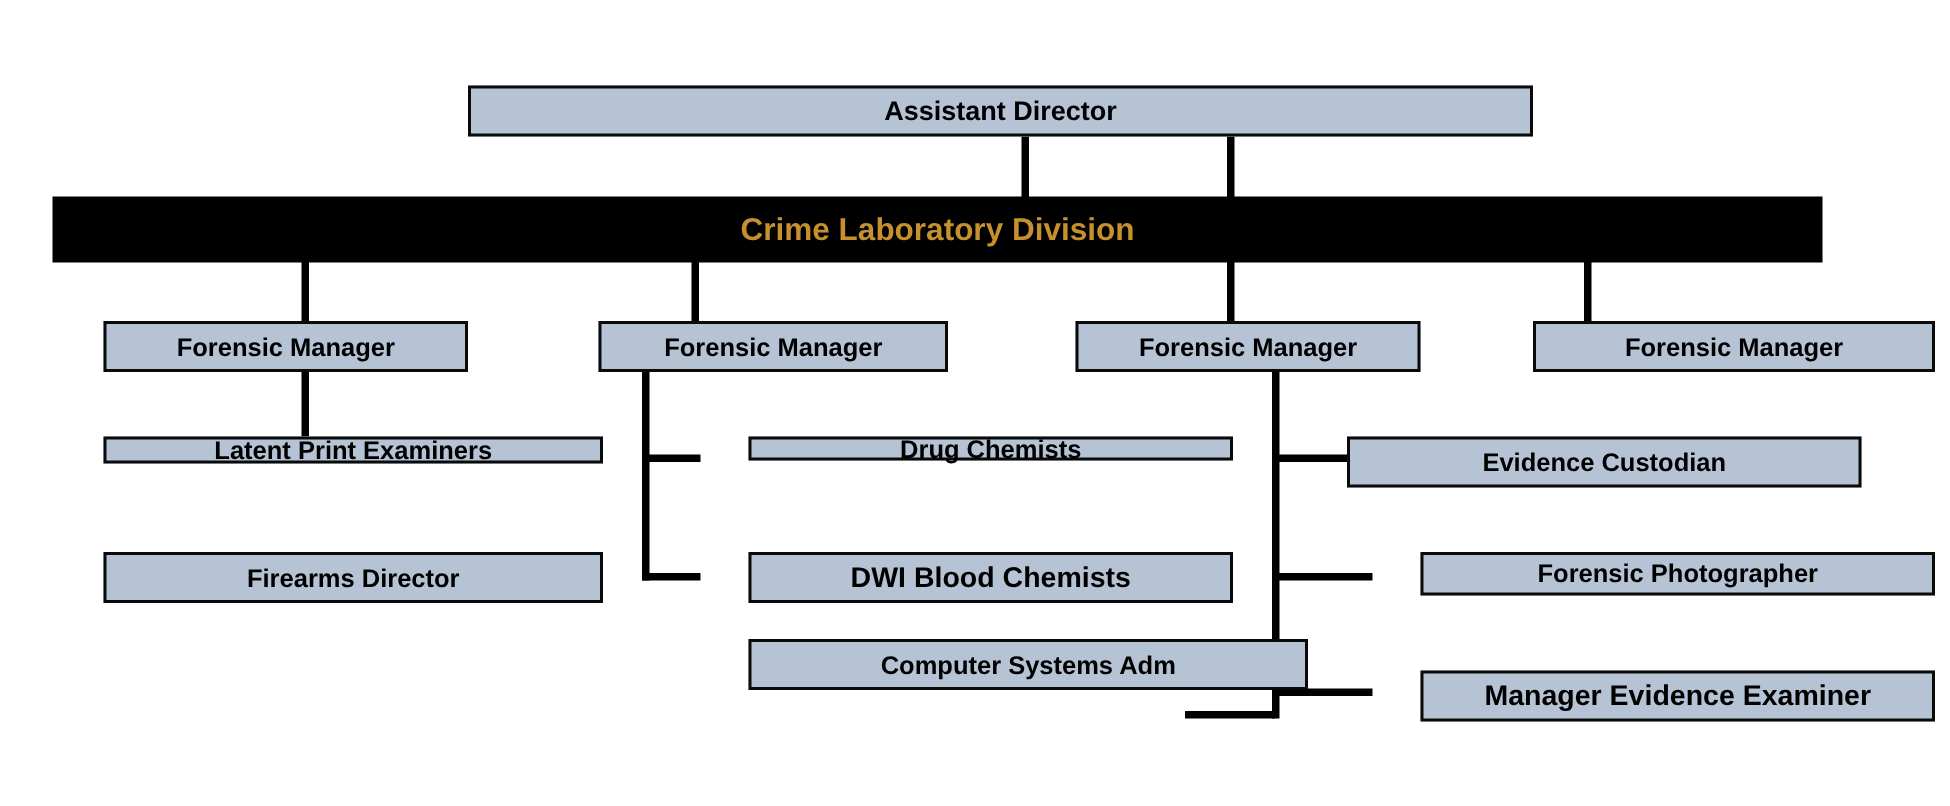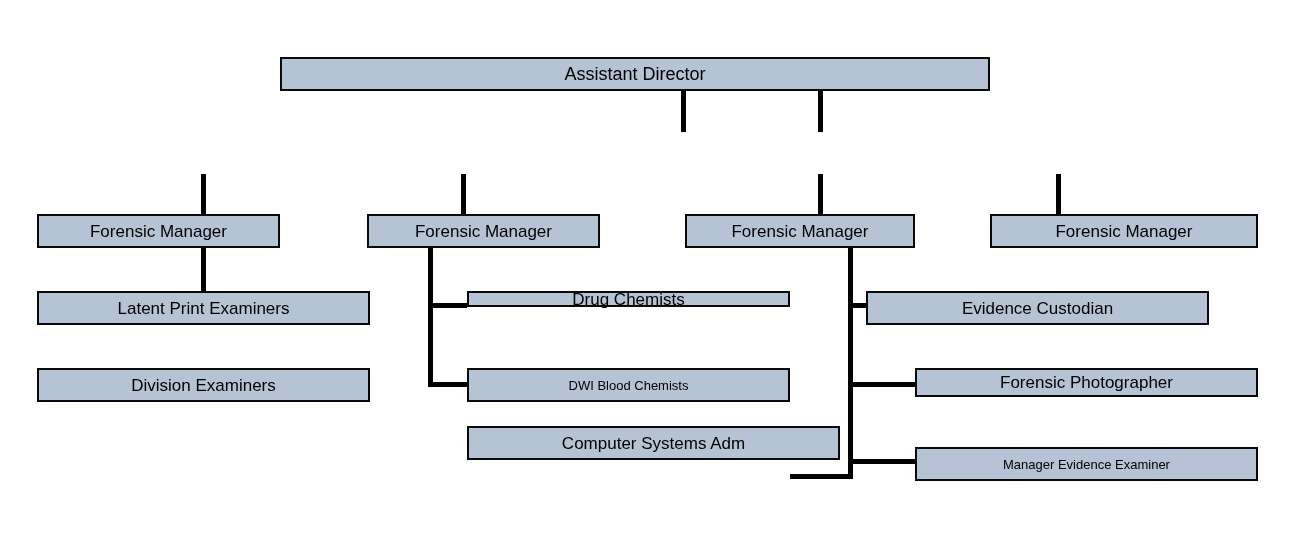--- a/index.html
+++ b/index.html
@@ -16,31 +16,32 @@
     overflow: hidden;
   }
   .box {
     position: absolute;
     box-sizing: border-box;
     background: #b5c3d4;
     border: 2px solid #0a0a0a;
     display: flex;
     align-items: center;
     justify-content: center;
-    font-weight: normal;
+    font-weight: bold;
     font-size: 17px;
     color: #000000;
     text-align: right;
     line-height: 1;
+    margin-left: 32px;
   }
   .box.ad {
     font-size: 18px;
   }
   .box.small {
-    font-size: 13px;
+    font-size: 19px;
   }
   .division {
     position: absolute;
     box-sizing: border-box;
     background: #000000;
     display: flex;
     align-items: center;
     justify-content: center;
     font-weight: bold;
     font-size: 21px;
@@ -73,28 +74,29 @@
   <div class="line" style="left:428px; top:382px; width:39px; height:5px;"></div>
 
   <div class="line" style="left:848px; top:247px; width:5px; height:232px;"></div>
   <div class="line" style="left:848px; top:303px; width:67px; height:5px;"></div>
   <div class="line" style="left:848px; top:382px; width:67px; height:5px;"></div>
   <div class="line" style="left:848px; top:459px; width:67px; height:5px;"></div>
   <div class="line" style="left:790px; top:474px; width:60px; height:5px;"></div>
 
   <div class="box ad" style="left:280px; top:57px; width:710px; height:34px;">Assistant Director</div>
 
+  <div class="division" style="left:35px; top:131px; width:1180px; height:44px;">Crime Laboratory Division</div>
 
   <div class="box" style="left:37px; top:214px; width:243px; height:34px;">Forensic Manager</div>
   <div class="box" style="left:367px; top:214px; width:233px; height:34px;">Forensic Manager</div>
   <div class="box" style="left:685px; top:214px; width:230px; height:34px;">Forensic Manager</div>
   <div class="box" style="left:990px; top:214px; width:268px; height:34px;">Forensic Manager</div>
 
-  <div class="box" style="left:37px; top:291px; width:333px; height:34px;">Latent Print Examiners</div>
-  <div class="box" style="left:37px; top:368px; width:333px; height:34px;">Division Examiners</div>
+  <div class="box" style="left:37px; top:291px; width:333px; height:18px;">Latent Print Examiners</div>
+  <div class="box" style="left:37px; top:368px; width:333px; height:34px;">Firearms Director</div>
 
   <div class="box" style="left:467px; top:291px; width:323px; height:16px;">Drug Chemists</div>
   <div class="box small" style="left:467px; top:368px; width:323px; height:34px;">DWI Blood Chemists</div>
   <div class="box" style="left:467px; top:426px; width:373px; height:34px;">Computer Systems Adm</div>
 
   <div class="box" style="left:866px; top:291px; width:343px; height:34px;">Evidence Custodian</div>
   <div class="box" style="left:915px; top:368px; width:343px; height:29px;">Forensic Photographer</div>
   <div class="box small" style="left:915px; top:447px; width:343px; height:34px;">Manager Evidence Examiner</div>
 
 </div>

